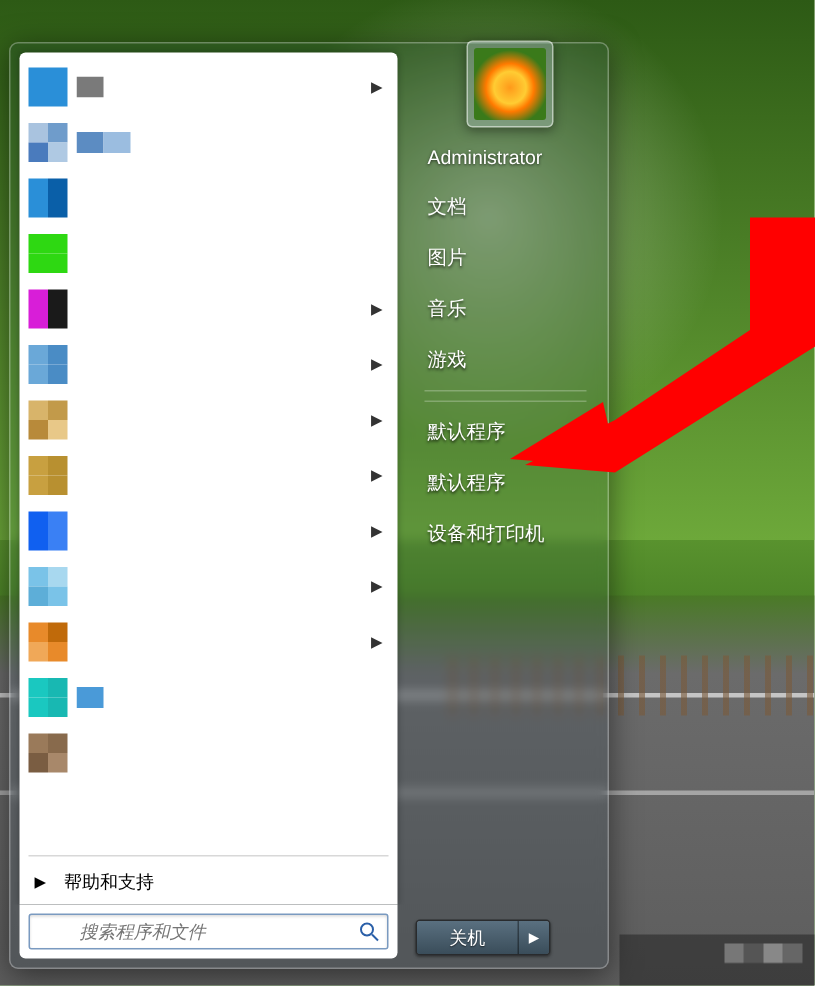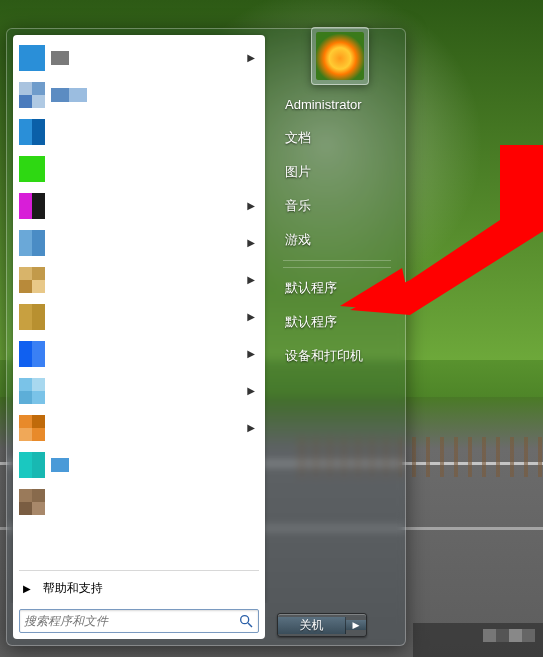--- a/index.html
+++ b/index.html
@@ -59,21 +59,21 @@
 
 .search-row { padding:6px; background:#fff; border-radius:0 0 4px 4px; margin:0 0 6px 6px; width:252px; }
 .search-box {
   display:flex; align-items:center;
   border:1px solid #7a9ac0; border-radius:2px;
   background:#fff; height:24px; padding:0 4px;
   box-shadow: inset 0 1px 2px rgba(0,0,0,0.15);
 }
 .search-box input {
   flex:1; border:none; outline:none; font-size:12px;
-  font-style:italic; color:#4d7c0f; background:transparent;
+  font-style:italic; color:#4d7c0f; background:transparent;margin-left:29px;
 }
 .search-icon { width:16px; height:16px; color:#2a5fa8; }
 
 .right-panel {
   flex:1; padding:58px 8px 8px 12px;
   display:flex; flex-direction:column;
 }
 .right-item {
   height:34px; display:flex; align-items:center;
   padding:0 8px; color:#fff; font-size:13px;
@@ -98,21 +98,20 @@
 
 .bottom-row {
   position:absolute; bottom:8px; left:270px;
   display:flex;
 }
 .shutdown-btn {
   display:flex; height:24px;
   border:1px solid rgba(0,0,0,0.5); border-radius:3px;
   overflow:hidden;
   box-shadow: inset 0 1px rgba(255,255,255,0.25), 0 1px 2px rgba(0,0,0,0.4);
-  align-items: center;
 }
 .shutdown-main {
   width:68px; display:flex; align-items:center; justify-content:center;
   background:linear-gradient(#5a7080,#3a4d5a);
   color:#fff; font-size:12px; cursor:pointer;
   text-shadow:0 1px 1px rgba(0,0,0,0.6);
   border-right:1px solid rgba(0,0,0,0.4);
 }
 .shutdown-arrow {
   width:20px; display:flex; align-items:center; justify-content:center;

